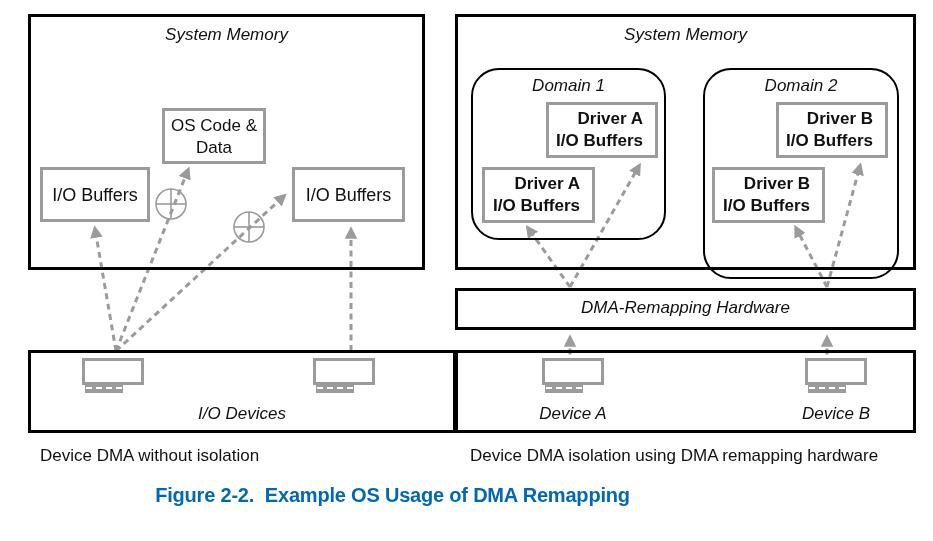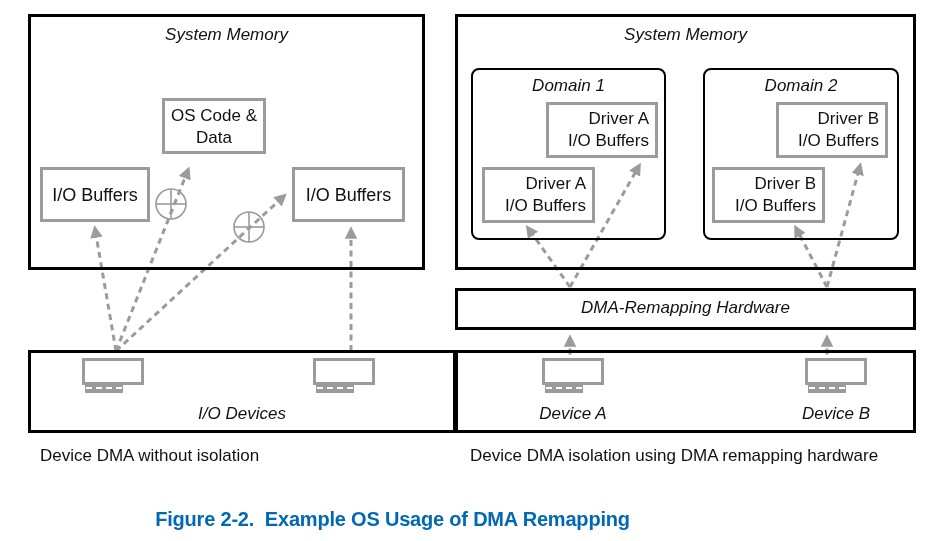--- a/index.html
+++ b/index.html
@@ -26,36 +26,36 @@
     box-sizing: border-box;
     background: #ffffff;
     z-index: 3;
     font-size: 17px;
     line-height: 22px;
     white-space: pre-wrap;
   }
   .roundbox {
     position: absolute;
     border: 2px solid #000000;
-    border-radius: 8px;
+    border-radius: 28px;
     box-sizing: border-box;
     background: transparent;
     z-index: 2;
   }
   .boxtitle {
     position: absolute;
     left: 0; right: 0;
     text-align: center;
     font-size: 17px;
     white-space: pre-wrap;
     z-index: 3;
     font-style: italic;
   }
   .center-text { text-align: center; }
-  .right-text  { text-align: right; padding-right: 6px; padding-top: 3px; }
+  .right-text  { text-align: right; padding-right: 12px; padding-top: 3px; font-weight: bold; }
   .io-label { display: flex; align-items: center; justify-content: center; font-size: 18px; }
   .caption {
     position: absolute;
     text-align: left;
     font-size: 17px;
     white-space: pre-wrap;
     z-index: 2;
   }
   .fig-caption {
     position: absolute;
@@ -124,21 +124,21 @@
     <line class="dash" x1="570" y1="365" x2="570" y2="338" marker-end="url(#arr)"></line>
     <line class="dash" x1="827" y1="365" x2="827" y2="338" marker-end="url(#arr)"></line>
     <line class="dash" x1="570" y1="287" x2="528" y2="228" marker-end="url(#arr)"></line>
     <line class="dash" x1="570" y1="287" x2="639" y2="166" marker-end="url(#arr)"></line>
     <line class="dash" x1="827" y1="287" x2="796" y2="228" marker-end="url(#arr)"></line>
     <line class="dash" x1="827" y1="287" x2="860" y2="166" marker-end="url(#arr)"></line>
   </svg>
 
   <div class="blackbox" style="left:28px; top:14px; width:397px; height:256px;">
     <div class="boxtitle" style="top:8px;">System Memory</div>
-    <div class="graybox center-text" style="left:131px; top:81px; width:104px; height:56px; padding-top:4px;">OS Code &amp;
+    <div class="graybox center-text" style="left:131px; top:91px; width:104px; height:56px; padding-top:4px;">OS Code &amp;
 Data</div>
     <div class="graybox io-label" style="left:9px; top:150px; width:110px; height:55px;">I/O Buffers</div>
     <div class="graybox io-label" style="left:261px; top:150px; width:113px; height:55px;">I/O Buffers</div>
   </div>
 
   <div class="blackbox" style="left:28px; top:350px; width:428px; height:83px;">
     <div class="device" style="left:51px; top:5px;"></div>
     <div class="device-strip" style="left:54px; top:32px;">
         <div class="device-strip-line"></div>
       </div>
@@ -155,21 +155,21 @@
     <div class="boxtitle" style="top:8px;">System Memory</div>
 
     <div class="roundbox" style="left:13px; top:51px; width:195px; height:172px;">
       <div class="boxtitle" style="top:6px;">Domain 1</div>
       <div class="graybox right-text" style="left:73px; top:32px; width:112px; height:56px;">Driver A
 I/O Buffers</div>
       <div class="graybox right-text" style="left:9px; top:97px; width:113px; height:56px;">Driver A
 I/O Buffers</div>
     </div>
 
-    <div class="roundbox" style="left:245px; top:51px; width:196px; height:172px;">
+    <div class="roundbox" style="left:245px; top:51px; width:196px; height:211px;">
       <div class="boxtitle" style="top:6px;">Domain 2</div>
       <div class="graybox right-text" style="left:71px; top:32px; width:112px; height:56px;">Driver B
 I/O Buffers</div>
       <div class="graybox right-text" style="left:7px; top:97px; width:113px; height:56px;">Driver B
 I/O Buffers</div>
     </div>
   </div>
 
   <div class="blackbox" style="left:455px; top:288px; width:461px; height:42px;">
     <div class="boxtitle" style="top:7px;">DMA-Remapping Hardware</div>
@@ -183,15 +183,15 @@
     <div class="device" style="left:347px; top:5px;"></div>
     <div class="device-strip" style="left:350px; top:32px;">
         <div class="device-strip-line"></div>
       </div>
     <div class="boxtitle" style="top:51px; left:40px; right:auto; width:150px;">Device A</div>
     <div class="boxtitle" style="top:51px; left:303px; right:auto; width:150px;">Device B</div>
   </div>
 
   <div class="caption" style="left:470px; top:446px; width:460px;">Device DMA isolation using DMA remapping hardware</div>
 
-  <div class="fig-caption" style="left: 60px; top: 508px; width: 665px; color: rgb(0, 104, 181);">Figure 2-2.  Example OS Usage of DMA Remapping</div>
+  <div class="fig-caption" style="left: 60px; top: 484px; width: 665px; color: rgb(0, 104, 181);">Figure 2-2.  Example OS Usage of DMA Remapping</div>
 
 </div>
 
 </body></html>

